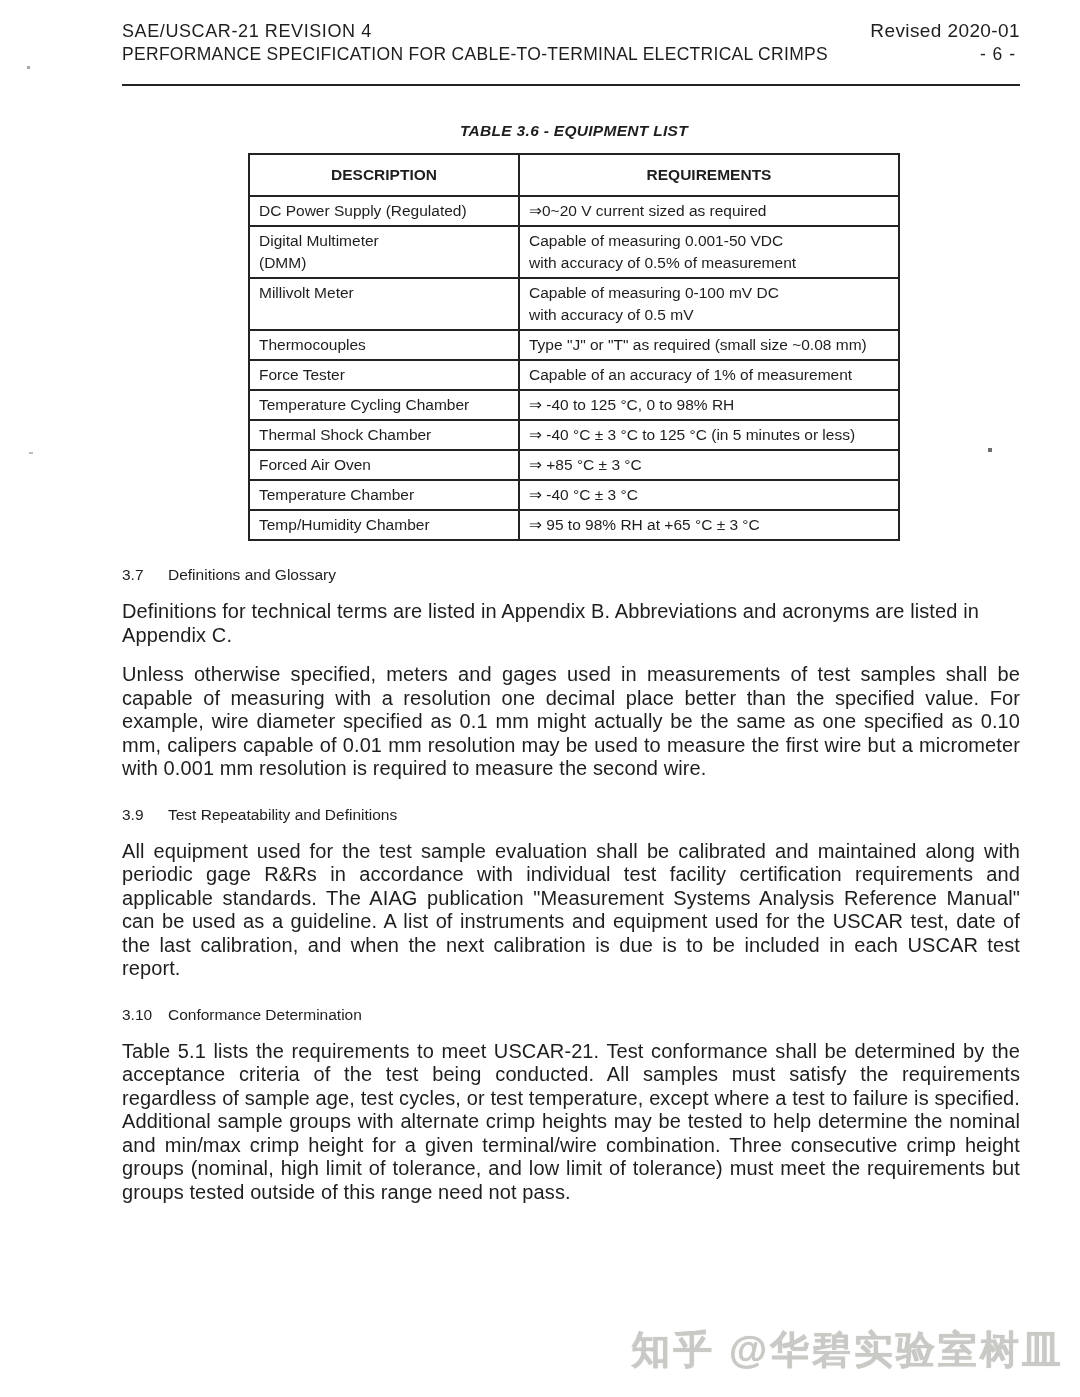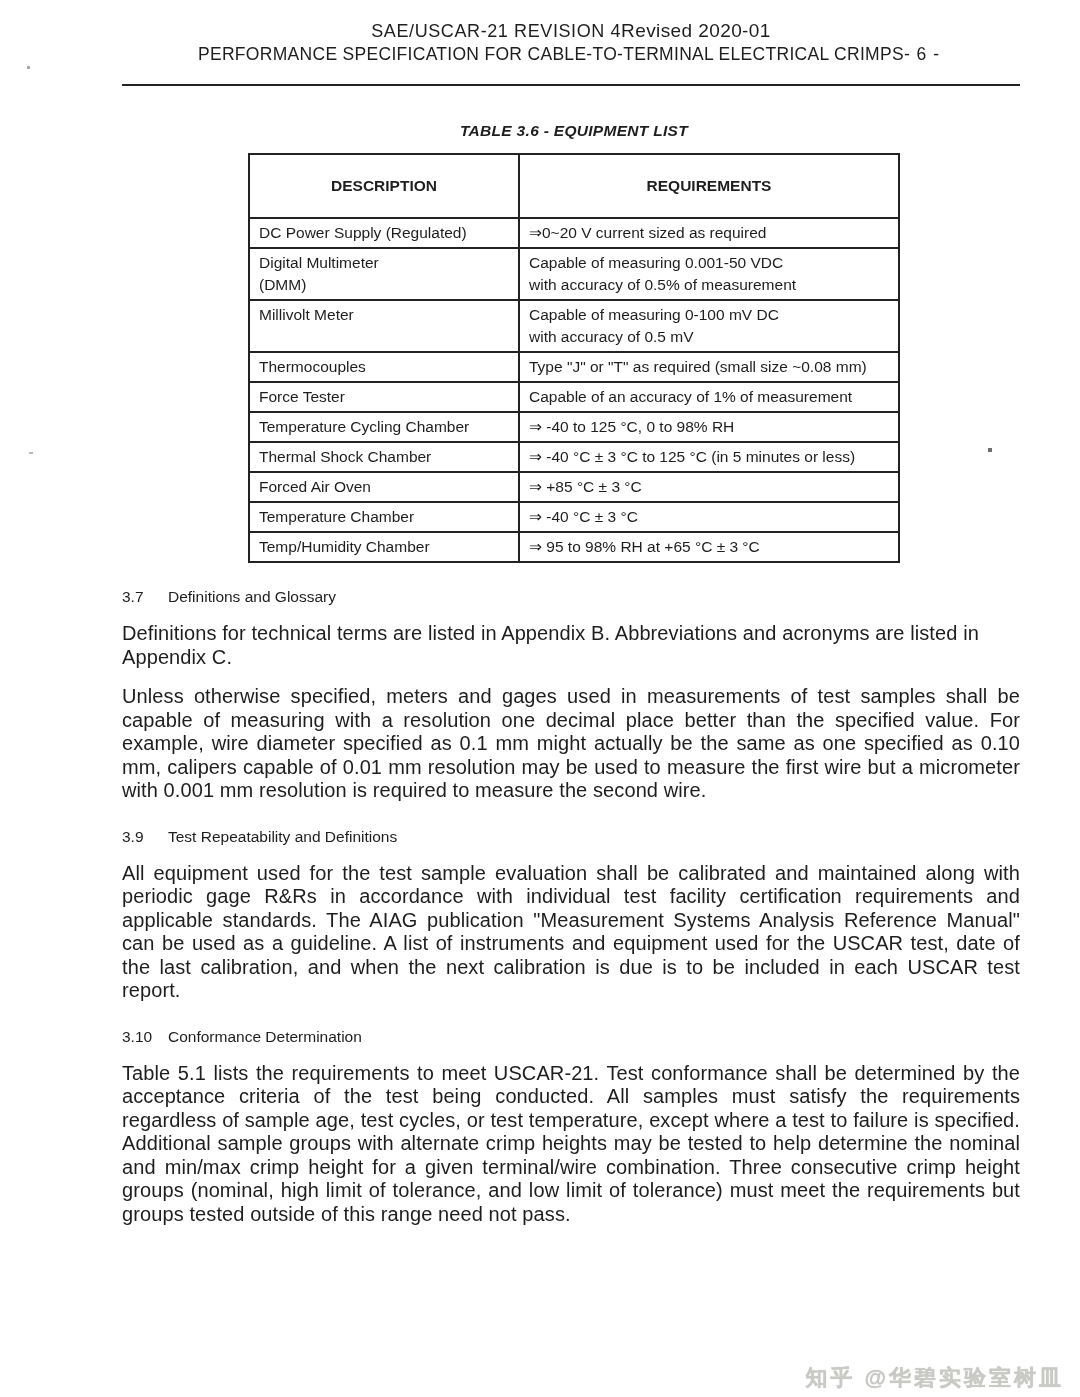--- a/index.html
+++ b/index.html
@@ -7,21 +7,21 @@
     width: 1080px; height: 1397px;
     background: #ffffff;
     color: #1e1e1e;
     font-family: "Liberation Sans", sans-serif;
     position: relative;
     overflow: hidden;
   }
   .content { padding: 20px 60px 0 122px; }
 
   
-  .hdr-row { display: flex; justify-content: center; align-items: baseline; }
+  .hdr-row { display: flex; justify-content: space-between; align-items: baseline; }
   .hdr-row1 { font-size: 18px; letter-spacing: 0.6px; margin-bottom: 2px; }
   .hdr-row2 {
     font-size: 17.5px; letter-spacing: 0.3px;
     border-bottom: 2.5px solid #232323;
     padding-bottom: 19px;
   }
   .rev { font-size: 19px; letter-spacing: 0.4px; }
   .pgnum { font-size: 17.5px; letter-spacing: 1px; padding-right: 4px; }
 
   
@@ -39,41 +39,41 @@
   }
   table.equip th, table.equip td {
     border: 2px solid #232323;
     padding: 3px 9px;
     line-height: 22px;
     vertical-align: top;
   }
   table.equip th {
     font-weight: bold;
     text-align: center;
-    padding: 20px 6px;
+    padding: 9px 6px;
   }
   table.equip td.desc { width: 250px; }
   .ln { display: block; }
 
   
   .sec-head { margin-top: 25px; font-size: 15.5px; }
   .sec-num { display: inline-block; width: 46px; }
   .body-para {
     margin: 16px 0 0 0;
     font-size: 20px;
     line-height: 23.5px;
     letter-spacing: 0.1px;
   }
   .just { text-align: justify; }
 
   
   .watermark {
     position: absolute;
-    right: 16px; bottom: 4px;
-    font-size: 22px;
+    right: 16px; bottom: 20px;
+    font-size: 39px;
     font-weight: bold;
     color: #c9c9c5;
     letter-spacing: 3px;
     text-shadow: 0 0 1px #bdbdb9;
     white-space: nowrap;
   }
 
   
   .speck { position: absolute; background: #a8a8a8; }
   .speck1 { left: 27px; top: 66px; width: 3px; height: 3px; }

